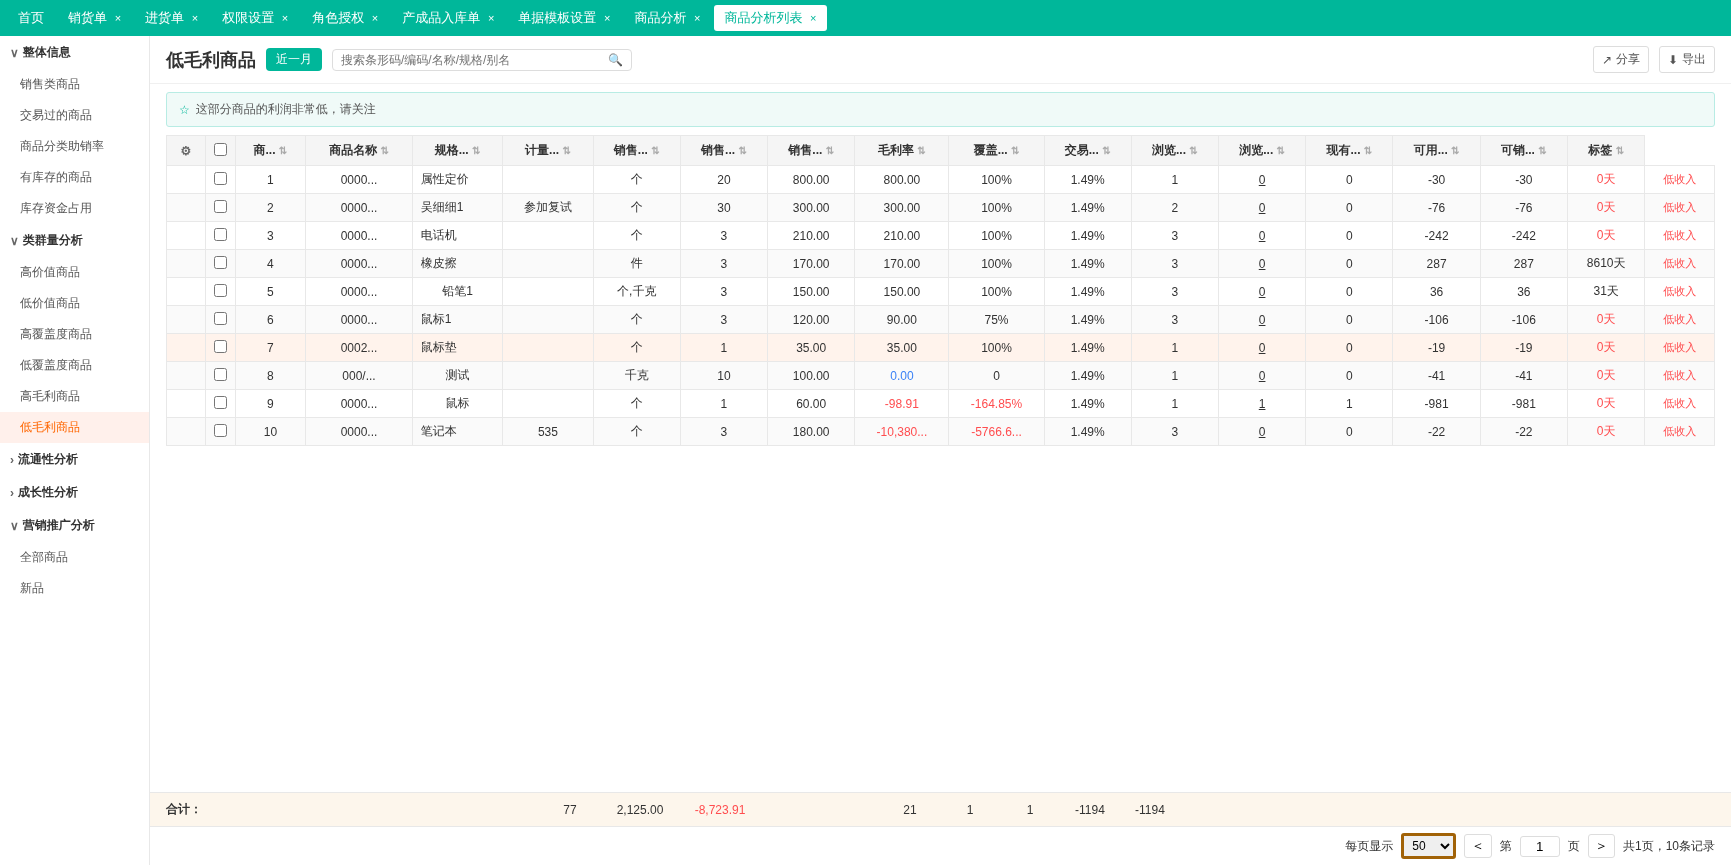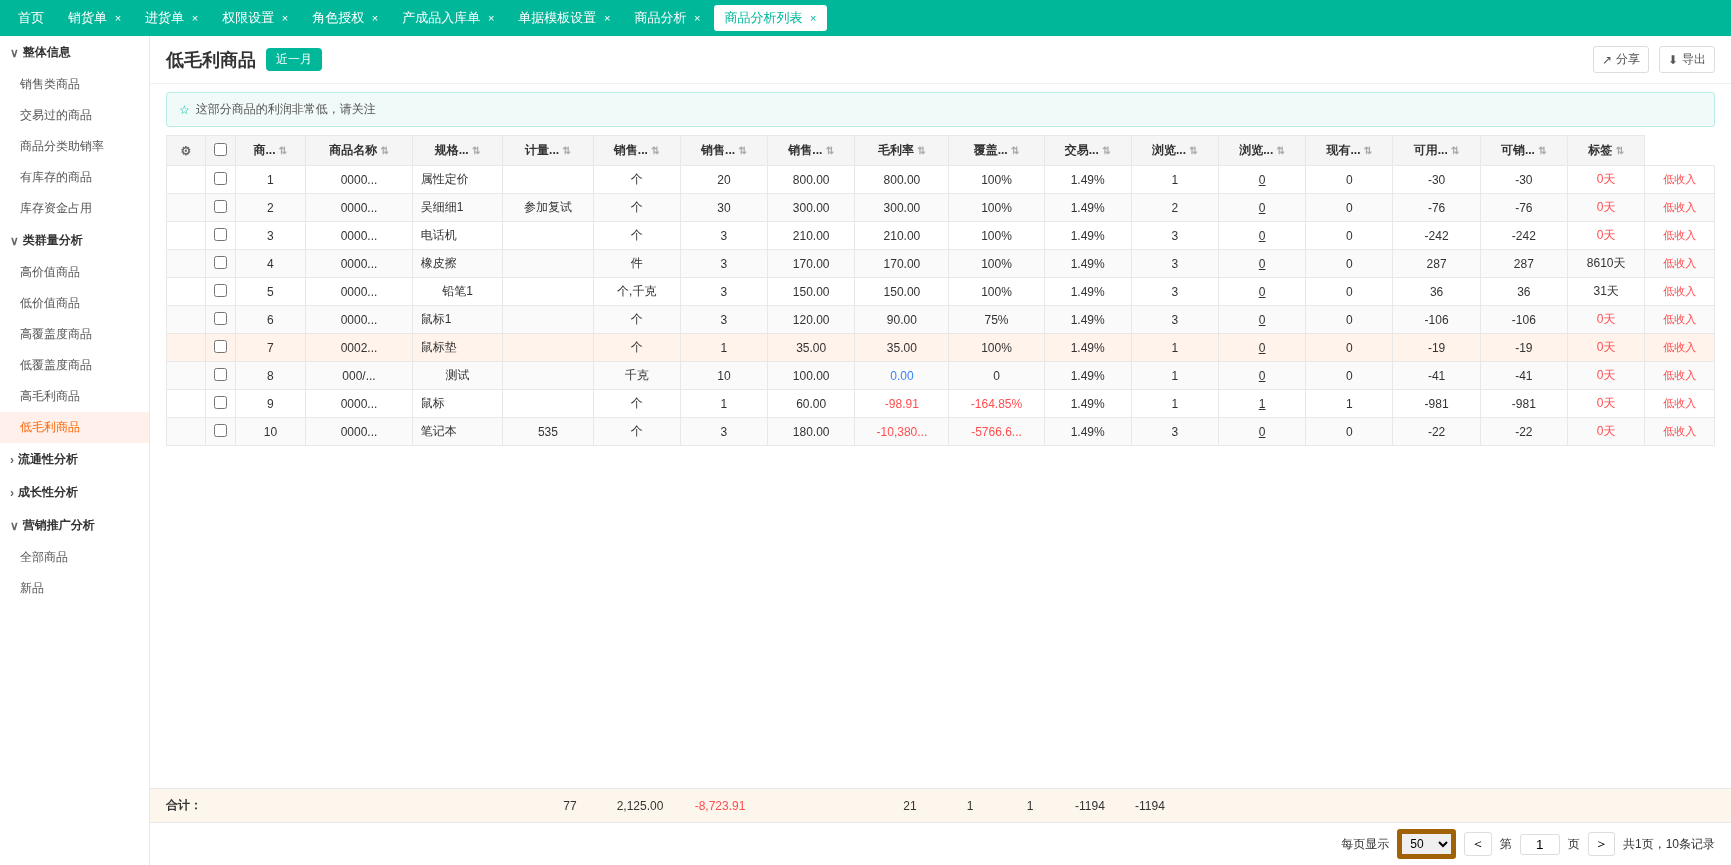--- a/index.html
+++ b/index.html
@@ -198,21 +198,21 @@
       background: #fff;
       border-top: 1px solid #e8e8e8;
       padding: 6px 16px;
       display: flex;
       align-items: center;
       justify-content: flex-end;
       gap: 8px;
       font-size: 12px;
     }
     .pagination-bar select {
-      border: 5px solid #a16207;
+      border: 3px solid #a16207;
       border-radius: 3px;
       padding: 2px 4px;
       font-size: 12px;
     }
     .pagination-bar .page-btn {
       border: 1px solid #ddd;
       background: #fff;
       padding: 2px 6px;
       cursor: pointer;
       border-radius: 3px;
@@ -283,20 +283,24 @@
     </div>
     <div class="sidebar-item">全部商品</div>
     <div class="sidebar-item">新品</div>
   </aside>
 
   <div class="content">
 
     <div class="content-header">
       <span class="page-title">低毛利商品</span>
       <button class="period-btn">近一月</button>
+      <div class="search-box">
+        <input type="text" placeholder="搜索条形码/编码/名称/规格/别名" style="">
+        <span class="search-icon">🔍</span>
+      </div>
       <div class="header-actions">
         <button class="btn">
           <span>↗</span>
           <span>分享</span>
         </button>
         <button class="btn">
           <span>⬇</span>
           <span>导出</span>
         </button>
       </div>
@@ -498,21 +502,21 @@
       <td>-41</td>
       <td>-41</td>
       <td style="color:#ff4d4f">0天</td>
       <td><span class="tag-red">低收入</span></td>
     </tr>
             <tr>
       <td></td>
       <td><input type="checkbox" style=""></td>
       <td>9</td>
       <td>0000...</td>
-      <td style="text-align:left">鼠标</td>
+      <td style="text-align:center">鼠标</td>
       <td></td>
       <td>个</td>
       <td>1</td>
       <td>60.00</td>
       <td style="color:#ff4d4f">-98.91</td>
       <td style="color:#ff4d4f">-164.85%</td>
       <td>1.49%</td>
       <td>1</td>
       <td><span class="underline-val">1</span></td>
       <td>1</td>

